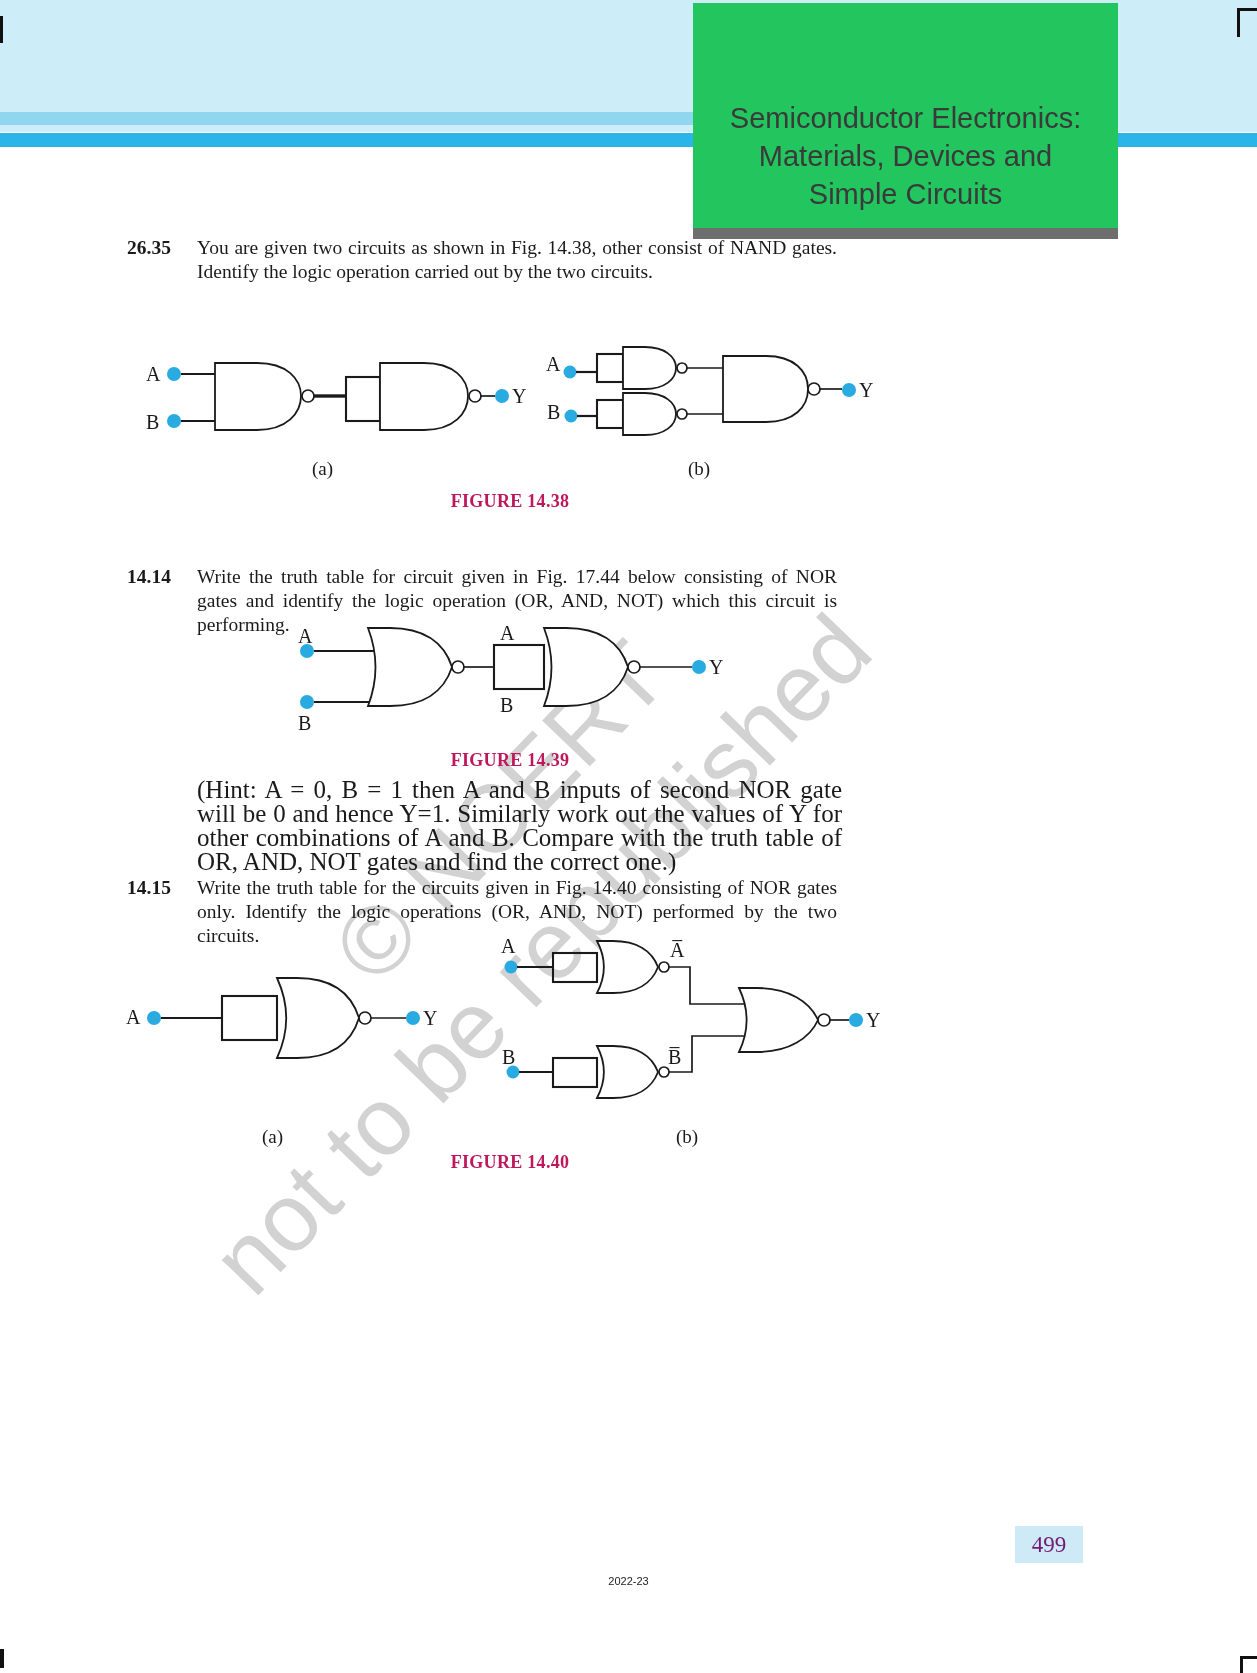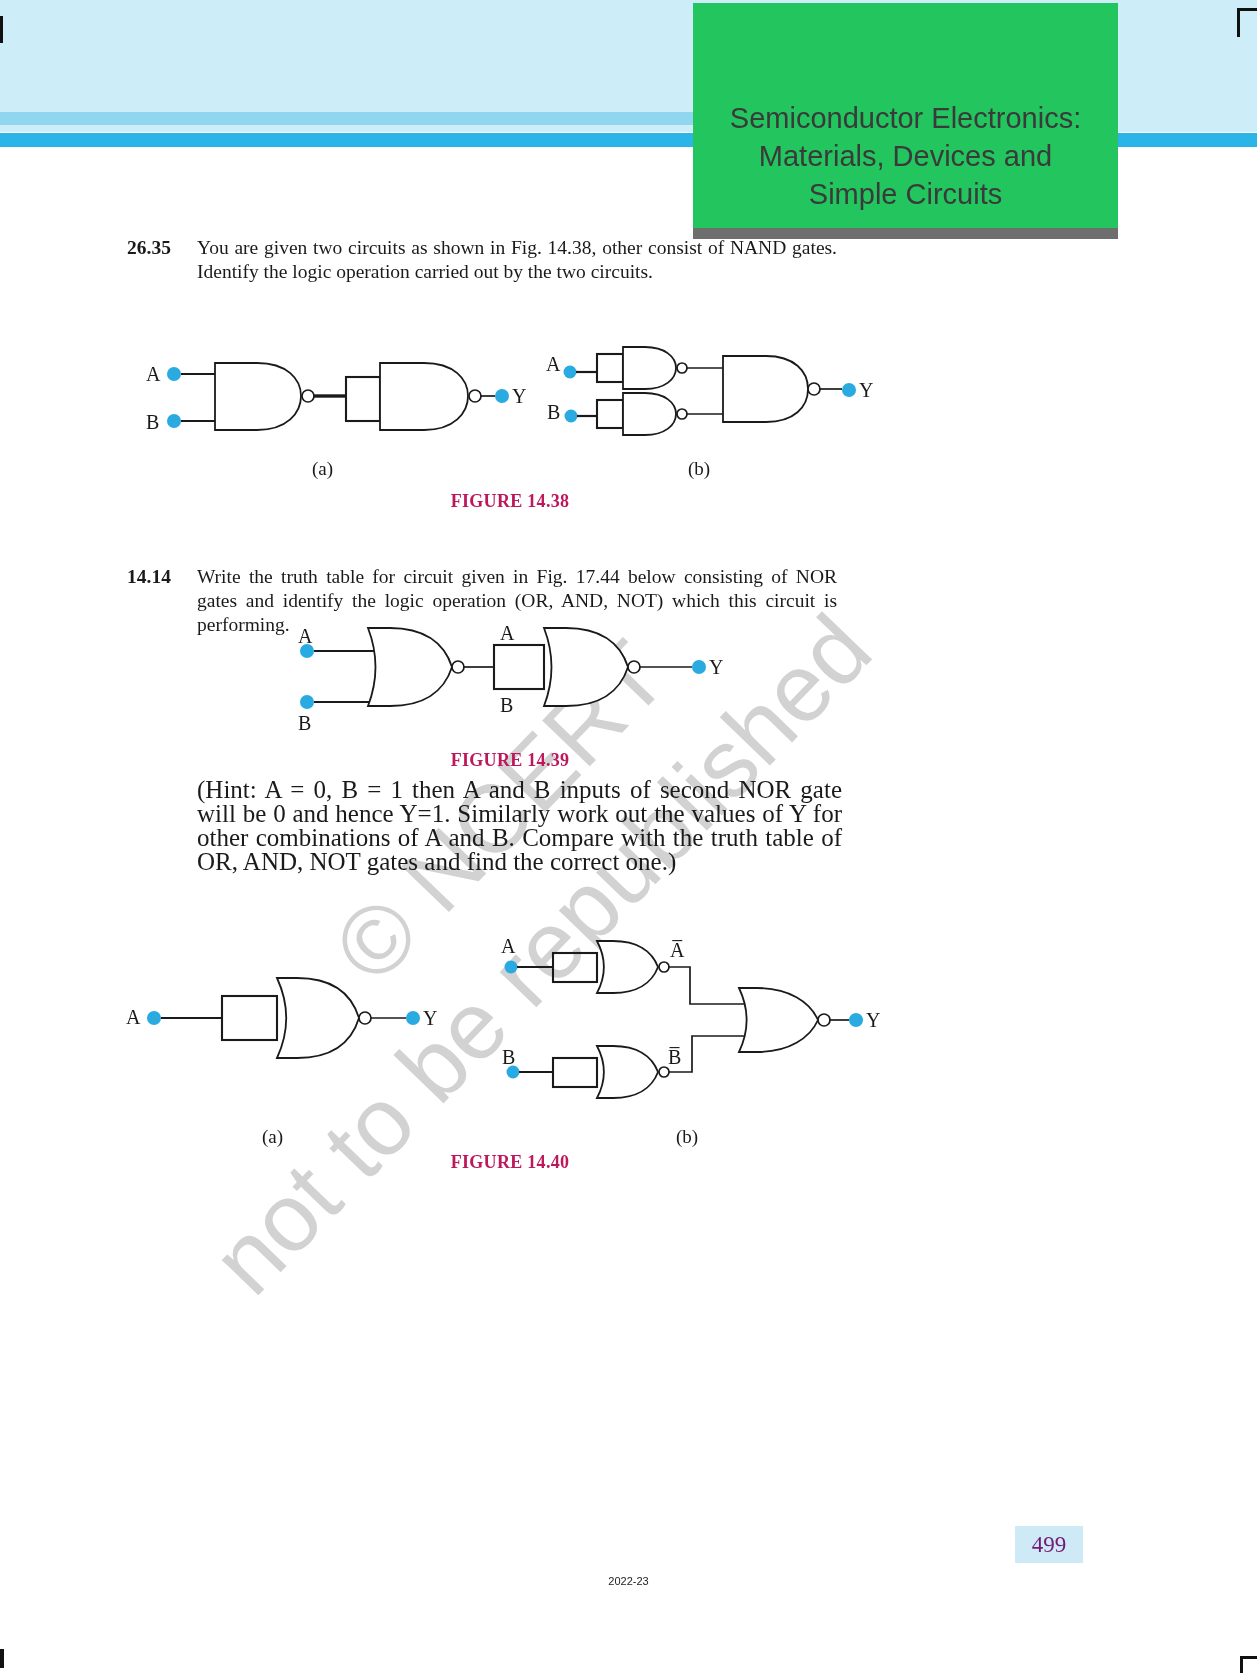--- a/index.html
+++ b/index.html
@@ -144,20 +144,24 @@
     <circle class="bubble" cx="634" cy="667" r="6"></circle>
     <line class="wire-thin" x1="640" y1="667" x2="692" y2="667"></line>
     <circle class="dot" cx="699" cy="667" r="7"></circle>
     <text x="709" y="674">Y</text>
   </svg>
 
   <div class="figcap" style="top:750px;">FIGURE 14.39</div>
 
   <div class="hint" style="top:778px;">(Hint: A = 0, B = 1 then A and B inputs of second NOR gate will be 0 and hence Y=1. Similarly work out the values of Y for other combinations of A and B. Compare with the truth table of OR, AND, NOT gates and find the correct one.)</div>
 
+  <div class="prob" style="left:197px;top:876px;">
+    <span class="pnum">14.15</span>
+    <div class="ptext">Write the truth table for the circuits given in Fig. 14.40 consisting of NOR gates only. Identify the logic operations (OR, AND, NOT) performed by the two circuits.</div>
+  </div>
 
   <svg class="figsvg" style="left:118px;top:970px;" width="325" height="100" viewBox="118 970 325 100">
     <text x="126" y="1024">A</text>
     <circle class="dot" cx="154" cy="1018" r="7"></circle>
     <line class="wire" x1="161" y1="1018" x2="222" y2="1018"></line>
     <rect class="splitbox" x="222" y="996" width="55" height="44"></rect>
     <path class="gate" d="M277,978 H297 C330,978 351,992 359,1018 C351,1044 330,1058 297,1058 H277 C289,1032 289,1004 277,978 Z"></path>
     <circle class="bubble" cx="365" cy="1018" r="6"></circle>
     <line class="wire-thin" x1="371" y1="1018" x2="406" y2="1018"></line>
     <circle class="dot" cx="413" cy="1018" r="7"></circle>

